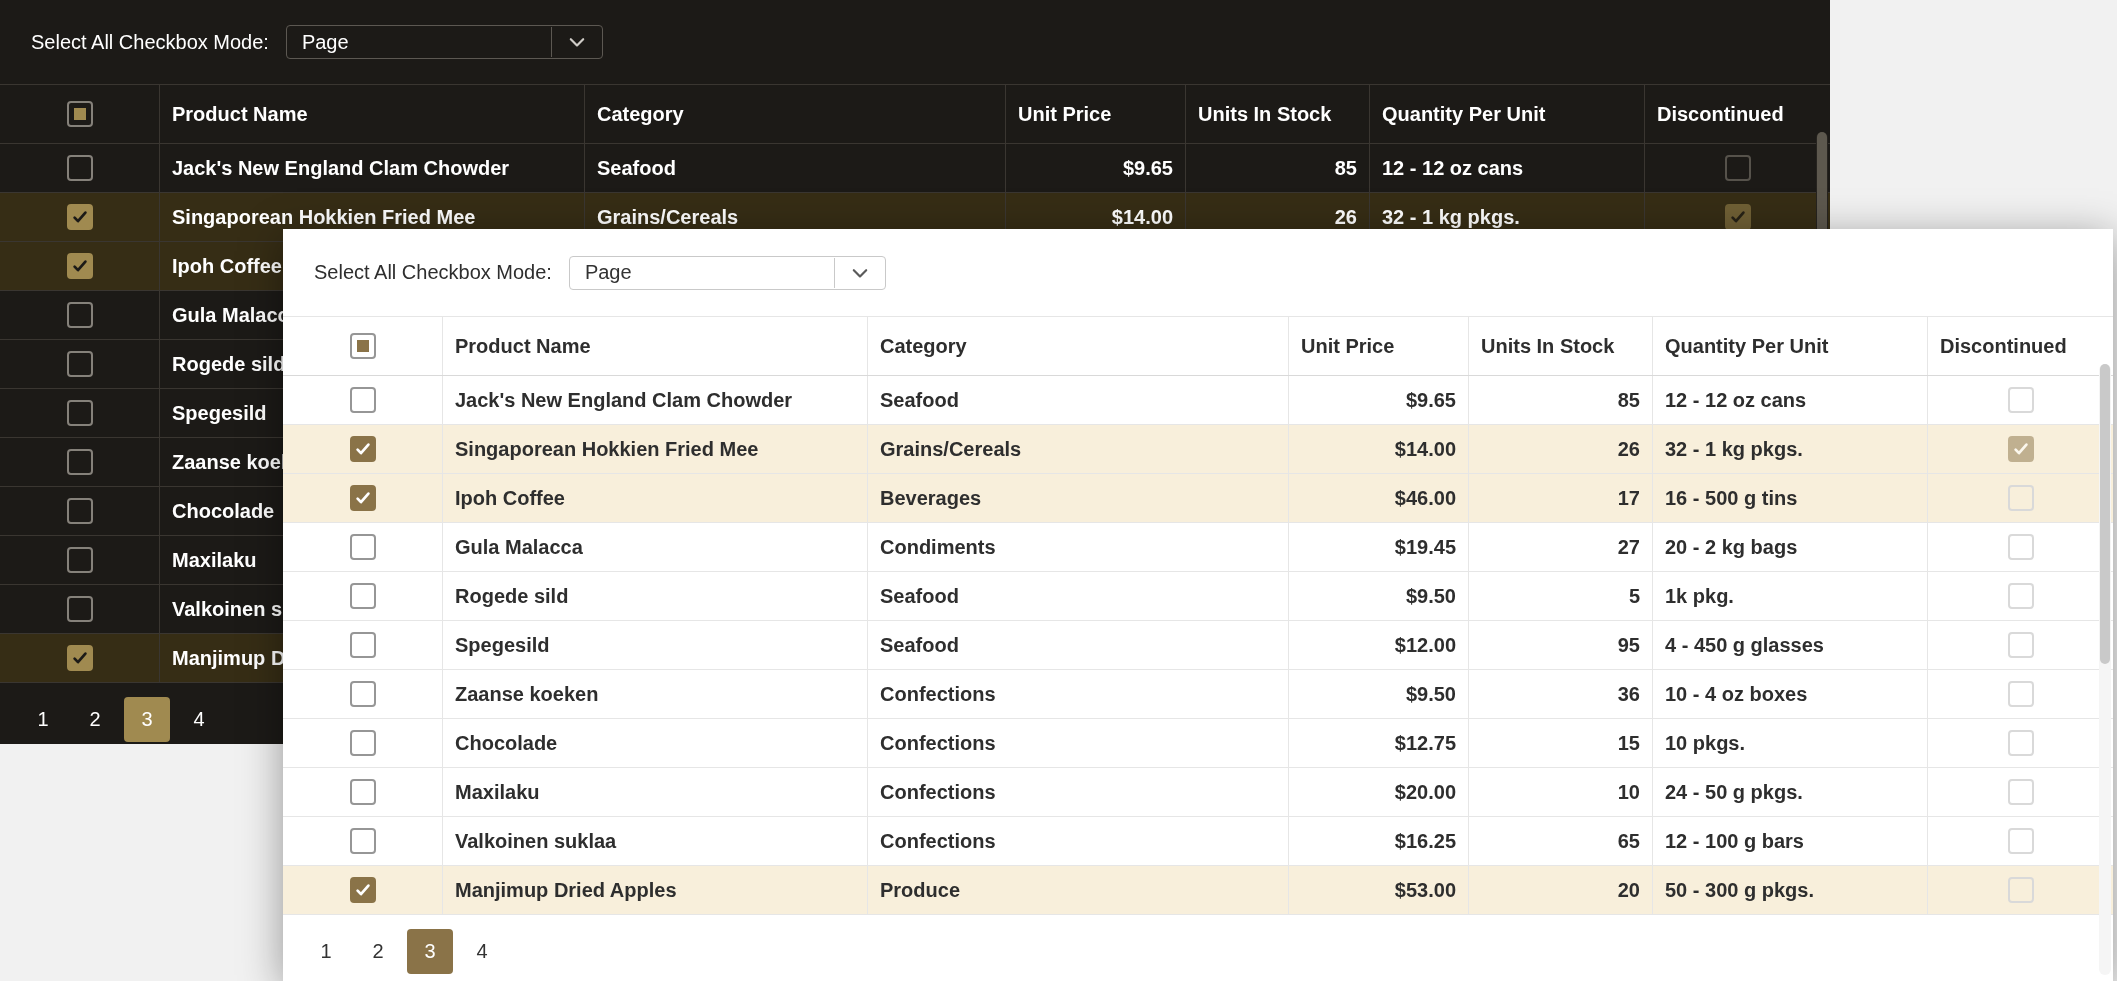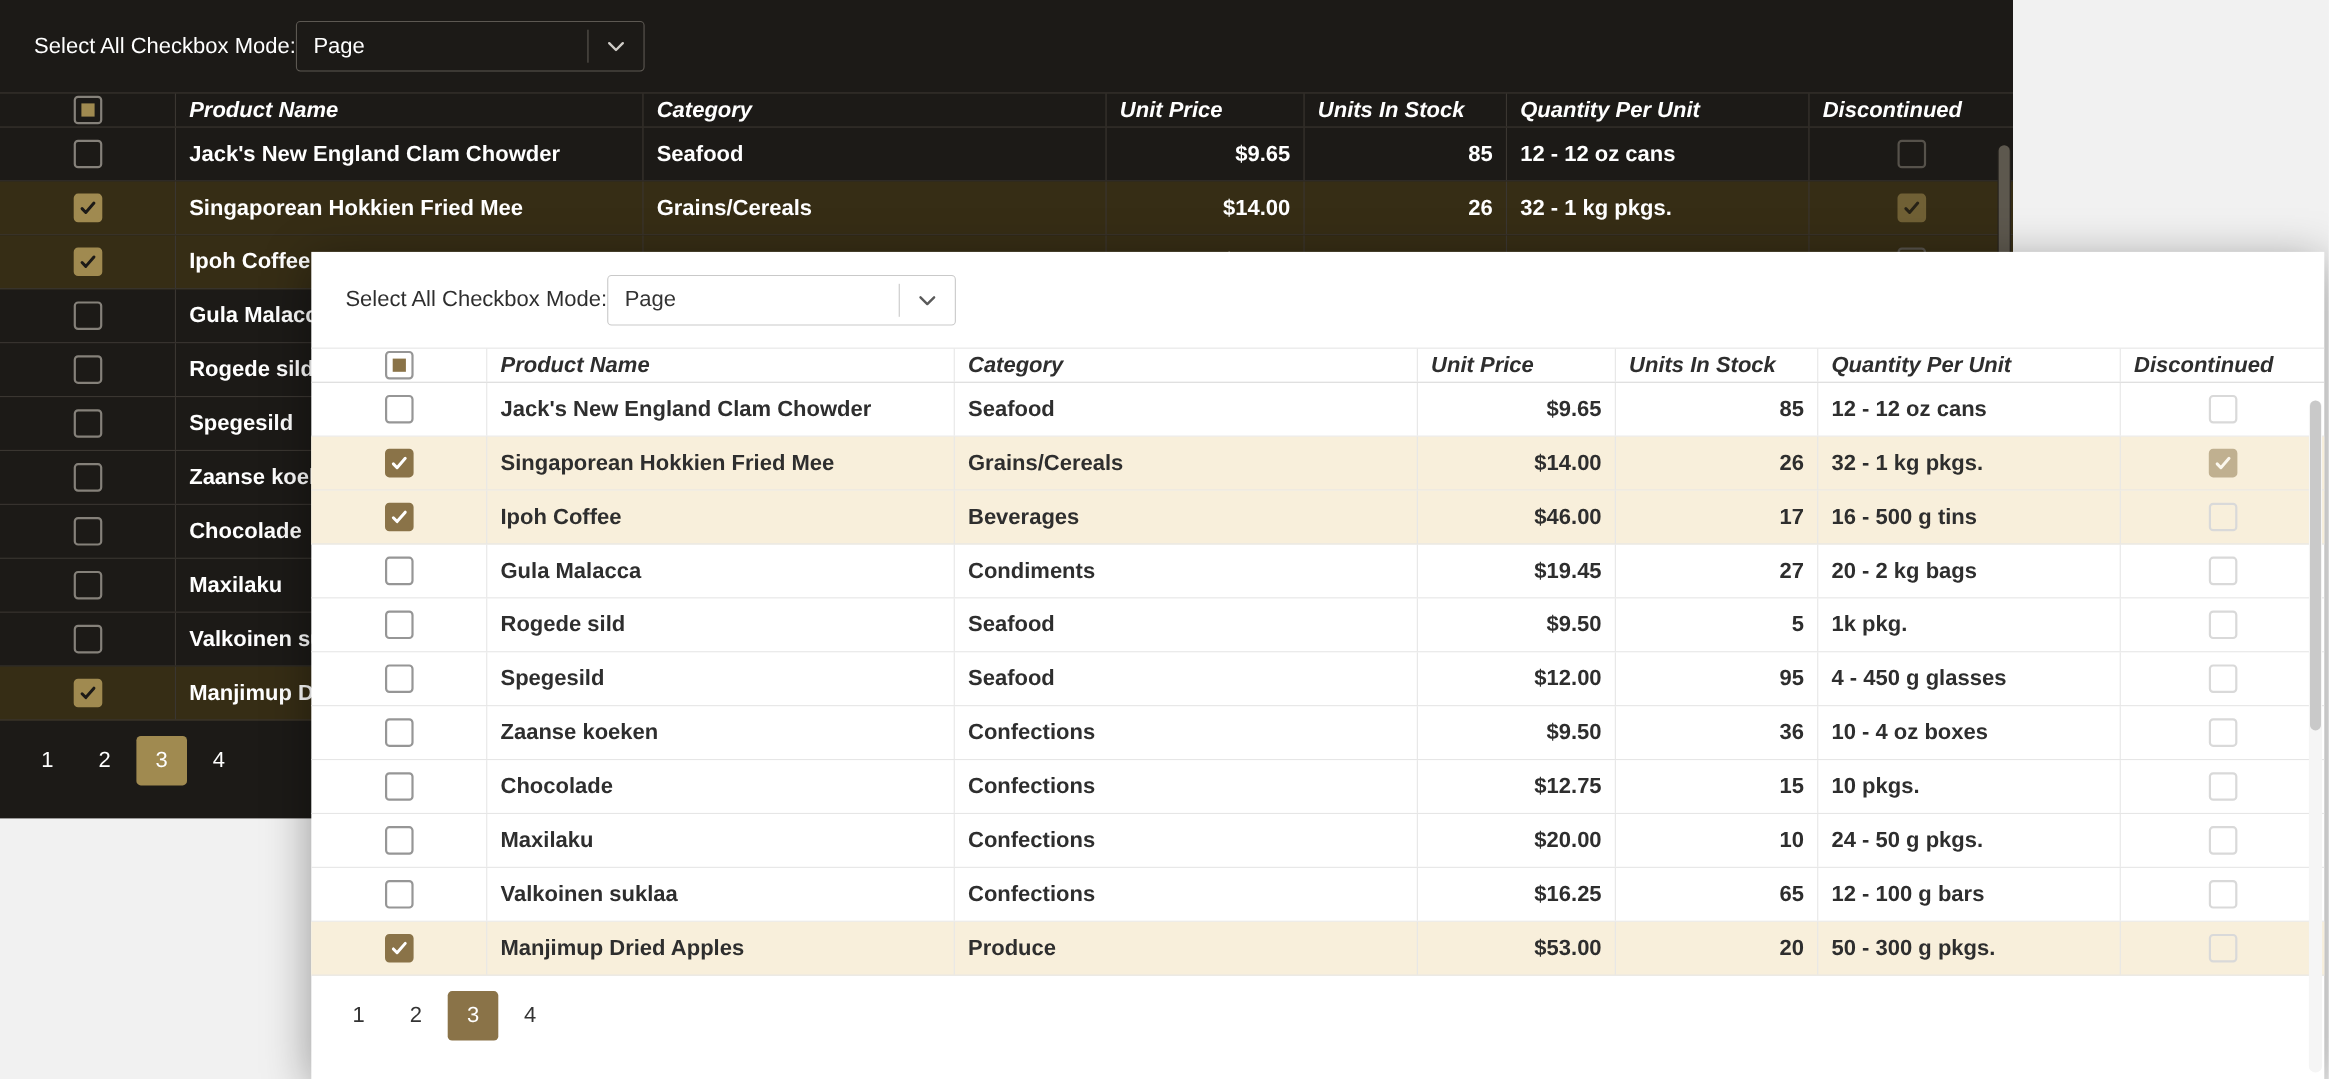--- a/index.html
+++ b/index.html
@@ -6,37 +6,37 @@
   html, body {
     width: 2117px; height: 981px; overflow: hidden;
     background: var(--page-bg, #f1f1f1);
     font-family: "Liberation Sans", sans-serif;
   }
   .stage { position: relative; width: 2117px; height: 981px; }
 
   .grid { position: absolute; font-size: 20px; }
 
   
-  .toolbar { display: flex; align-items: center; padding-left: 31px; }
+  .toolbar { display: flex; align-items: center; padding-left: 31px; gap: 17px; }
   .toolbar-label { white-space: nowrap; }
   .dropdown {
-    width: 317px; height: 46px; border-radius: 4px;
+    width: 317px; height: 34px; border-radius: 4px;
     display: flex; align-items: center; border: 1px solid transparent;
     cursor: pointer;
   }
   .dd-value { flex: 1; padding-left: 15px; text-align: left; }
   .dd-divider { width: 1px; height: 30px; }
   .dd-chevron { width: 50px; display: flex; align-items: center; justify-content: center; }
   .dd-chevron svg { width: 22px; height: 22px; }
 
   .thead, .trow {
     display: grid;
     grid-template-columns: 160px 425px 421px 180px 184px 275px 1fr;
   }
-  .thead { height: 32px; font-weight: 700; font-style: italic; }
+  .thead { height: 60px; font-weight: 700; }
   .trow { height: 49px; font-weight: bold; }
   .th, .td {
     display: flex; align-items: center; padding: 0 12px;
     overflow: hidden; white-space: nowrap;
   }
   .td-num { justify-content: flex-end; }
   .th-check, .td-check { justify-content: center; padding: 0; }
 
   .cb {
     width: 26px; height: 26px; border: 2px solid; border-radius: 4px;

